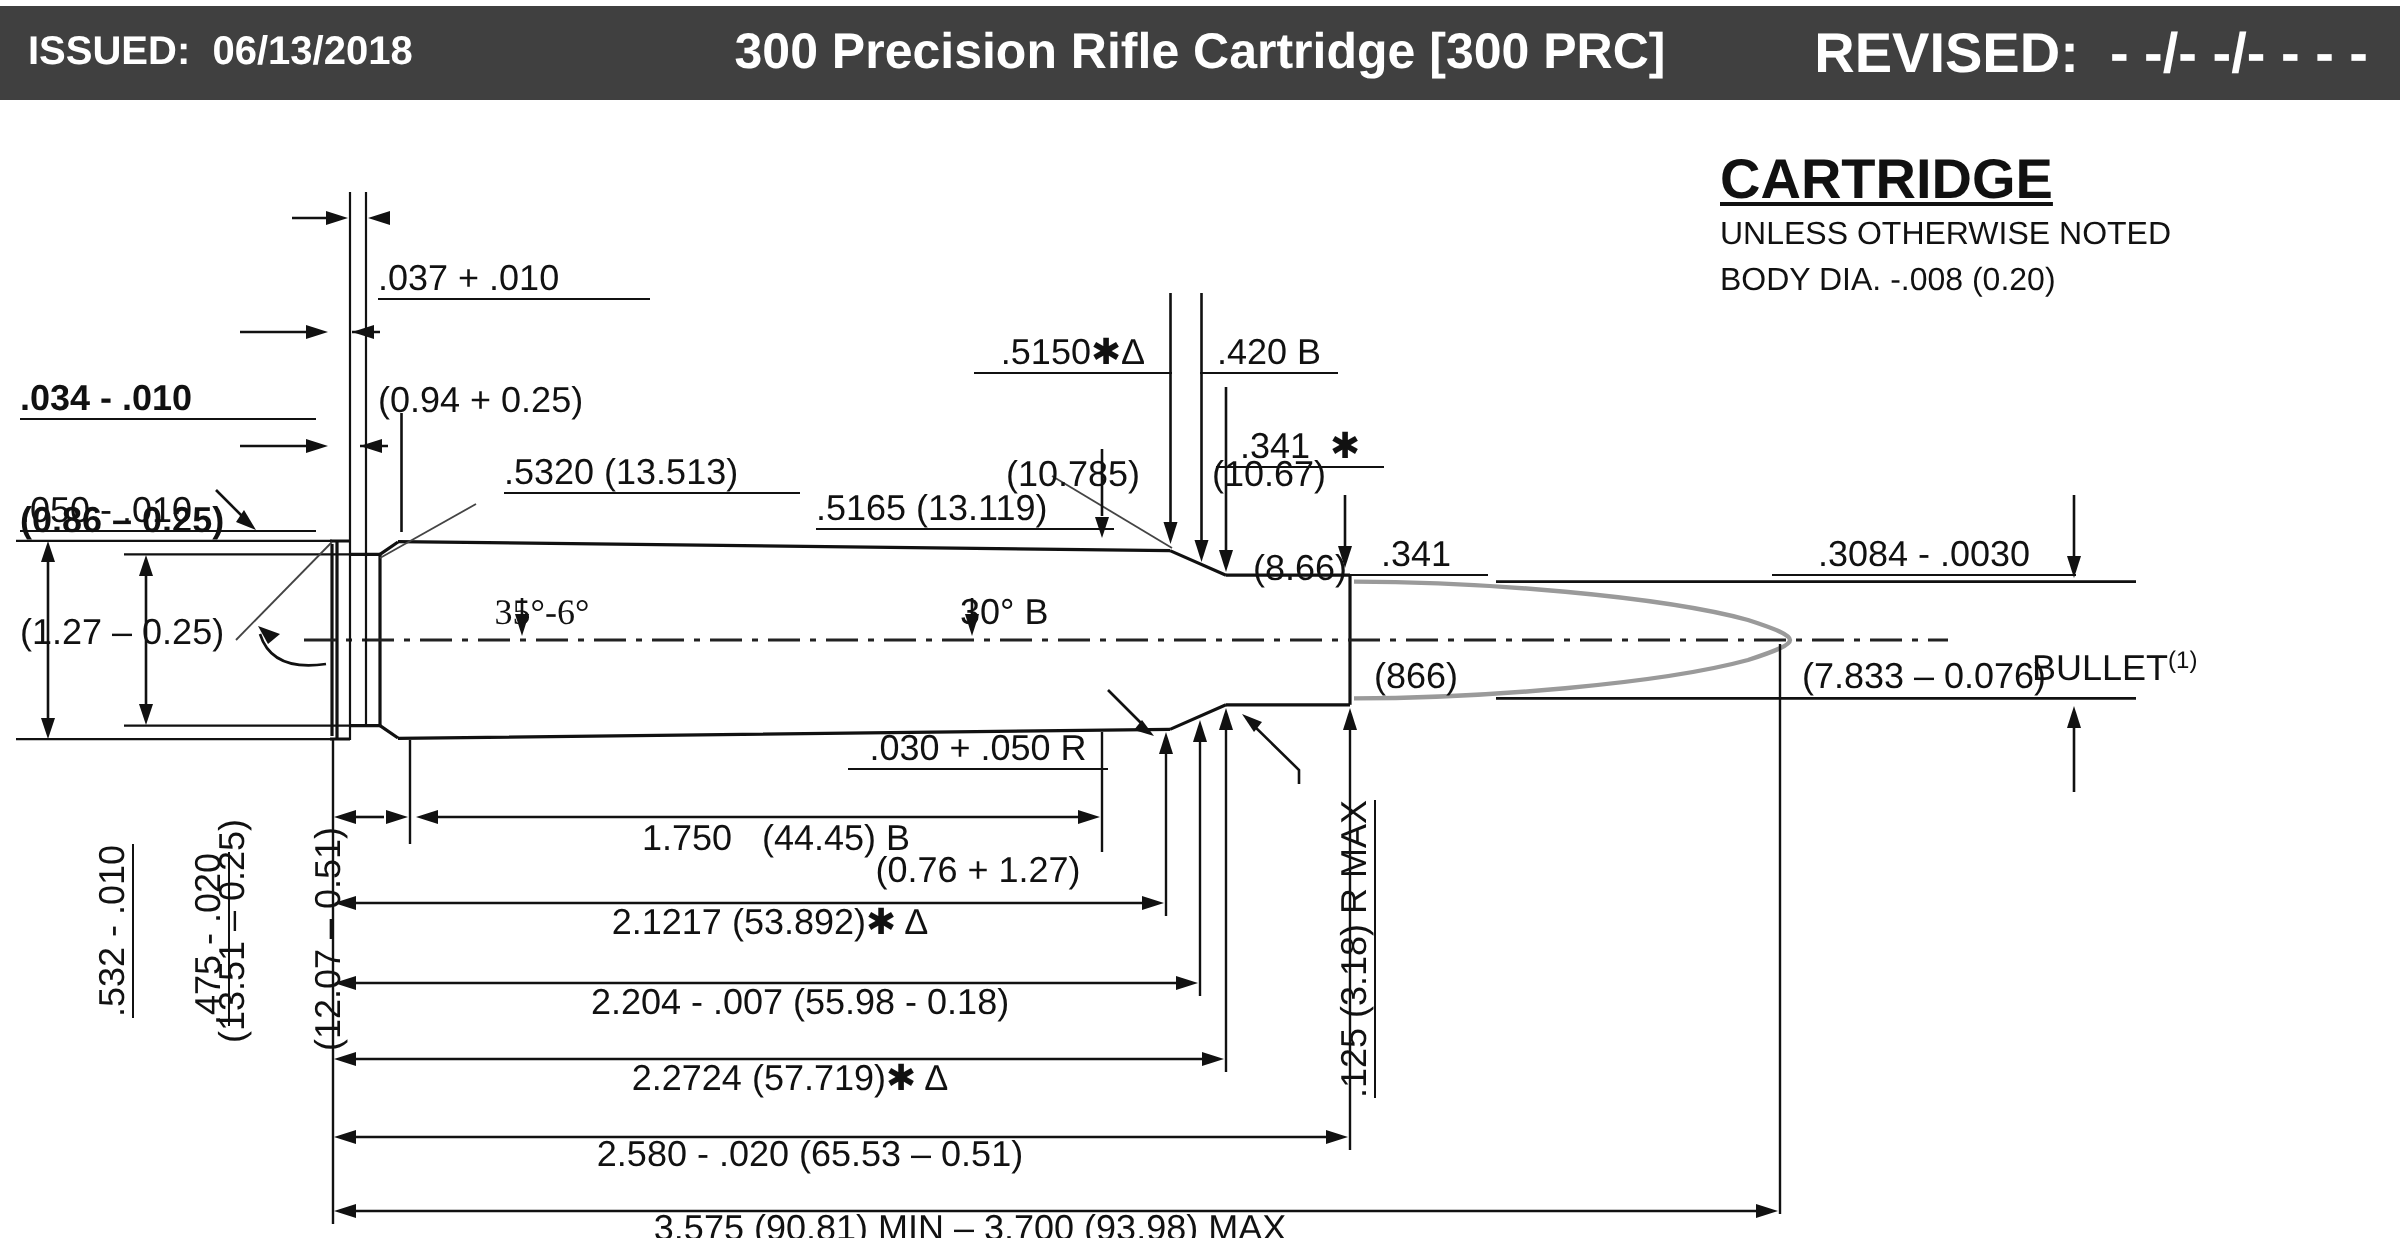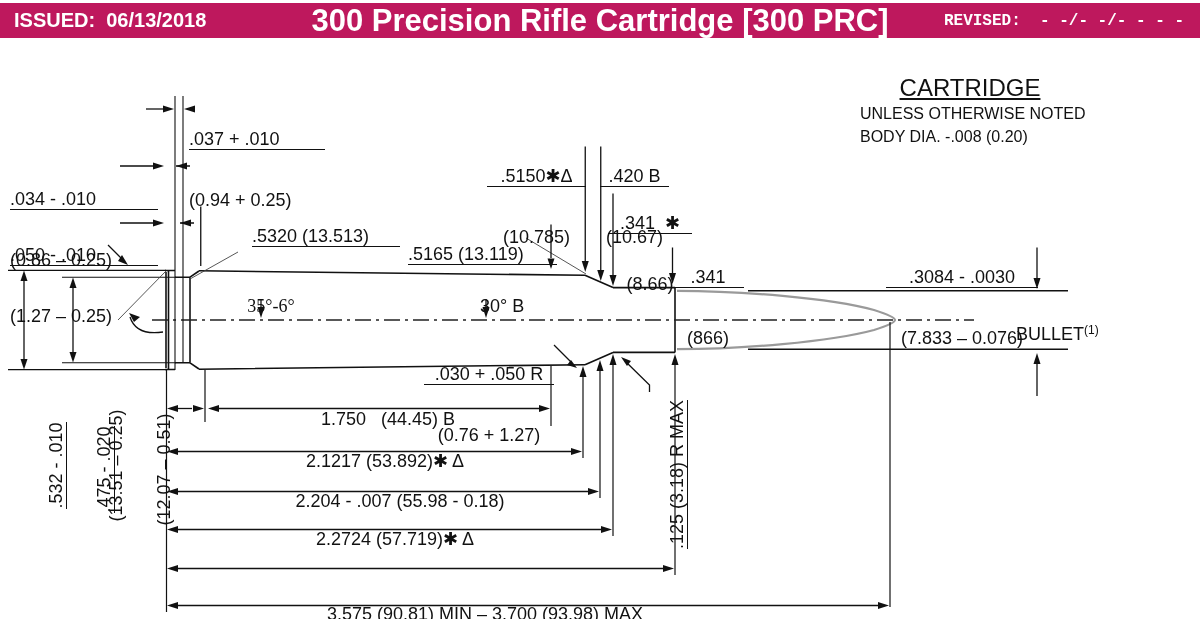--- a/index.html
+++ b/index.html
@@ -1,35 +1,35 @@
 <!DOCTYPE html>
 <html><head>
 <meta charset="utf-8">
 <style>
   html,body{margin:0;padding:0;background:#fff;}
   #sheet{position:relative;width:1200px;height:619px;background:#fff;overflow:hidden;
          font-family:"Liberation Sans",sans-serif;color:#111;}
   
-  #hdr{position:absolute;left:0;top:3px;width:1200px;height:35px;background:#be185d;color:#fff;
+  #hdr{position:absolute;left:0;top:3px;width:1200px;height:47px;background:#404040;color:#fff;
        display:flex;align-items:center;}
   #hdr .issued{position:absolute;left:14px;font-size:20px;font-weight:bold;white-space:pre;}
-  #hdr .title{position:absolute;left:0;width:1200px;text-align:center;font-size:31px;font-weight:bold;}
-  #hdr .revised{position:absolute;right:16px;font-size:16px;font-weight:bold;white-space:pre;font-family:Liberation Mono, monospace;}
+  #hdr .title{position:absolute;left:0;width:1200px;text-align:center;font-size:25px;font-weight:bold;}
+  #hdr .revised{position:absolute;right:16px;font-size:28px;font-weight:bold;white-space:pre;}
   
   .lbl{position:absolute;font-size:18px;line-height:20px;color:#111;white-space:pre;text-align:center;}
   .lbl .in,.lbl .mm{display:block;}
   .withbar .in{border-bottom:1.7px solid #111;}
   .ta-l{text-align:left;}
   .pad{padding-left:5px;}
   .u{border-bottom:1.7px solid #111;}
   .rot{transform-origin:0 0;transform:rotate(-90deg);}
   .sup{font-size:12px;vertical-align:6px;}
   
   #notes{position:absolute;left:860px;top:74px;width:220px;}
-  #notes .nt{font-size:24px;font-weight:normal;text-decoration:underline;text-align:center;white-space:pre;}
+  #notes .nt{font-size:28px;font-weight:bold;text-decoration:underline;white-space:pre;}
   #notes .nl{font-size:16px;line-height:23px;text-align:left;white-space:pre;}
   svg{position:absolute;left:0;top:0;}
   #bullet-label{font-size:18px;}
 </style>
 </head>
 <body>
 
 <div id="sheet">
 
   <div id="hdr">
@@ -164,21 +164,21 @@
       <polygon points="167,605.5 178,602 178,609" stroke="none"></polygon>
       <polygon points="889,605.5 878,602 878,609" stroke="none"></polygon>
     </g>
   </svg>
 
   <div class="lbl withbar ta-l pad" style="left:184px;top:89px;width:136px;">
     <span class="in">.037 + .010</span>
     <span class="mm">(0.94 + 0.25)</span>
   </div>
 
-  <div class="lbl withbar ta-l pad" style="left:5px;top:149px;width:148px;">
+  <div class="lbl withbar ta-l pad" style="left:5px;top:149px;width:148px;font-weight:bold;">
     <span class="in">.034 - .010</span>
     <span class="mm">(0.86 – 0.25)</span>
   </div>
 
   <div class="lbl withbar ta-l pad" style="left:5px;top:205px;width:148px;">
     <span class="in">.050 - .010</span>
     <span class="mm">(1.27 – 0.25)</span>
   </div>
 
   <div class="lbl withbar ta-l pad" style="left:200px;top:186px;width:148px;margin-left:47px;">
@@ -230,20 +230,23 @@
     <span>1.750   (44.45) B</span>
   </div>
   <div class="lbl" style="left:240px;top:431px;width:270px;">
     <span>2.1217 (53.892)✱ Δ</span>
   </div>
   <div class="lbl" style="left:240px;top:471px;width:300px;">
     <span>2.204 - .007 (55.98 - 0.18)</span>
   </div>
   <div class="lbl" style="left:245px;top:509px;width:280px;">
     <span>2.2724 (57.719)✱ Δ</span>
+  </div>
+  <div class="lbl" style="left:240px;top:547px;width:310px;">
+    <span>2.580 - .020 (65.53 – 0.51)</span>
   </div>
   <div class="lbl" style="left:230px;top:584px;width:490px;">
     <span>3.575 (90.81) MIN – 3.700 (93.98) MAX</span>
   </div>
 
   <div class="lbl rot" style="left:6px;top:533px;width:135px;">
     <span class="in"><span class="u">.532 - .010</span></span>
     <span class="mm">(13.51 – 0.25)</span>
   </div>
   <div class="lbl rot" style="left:54px;top:537px;width:135px;">

